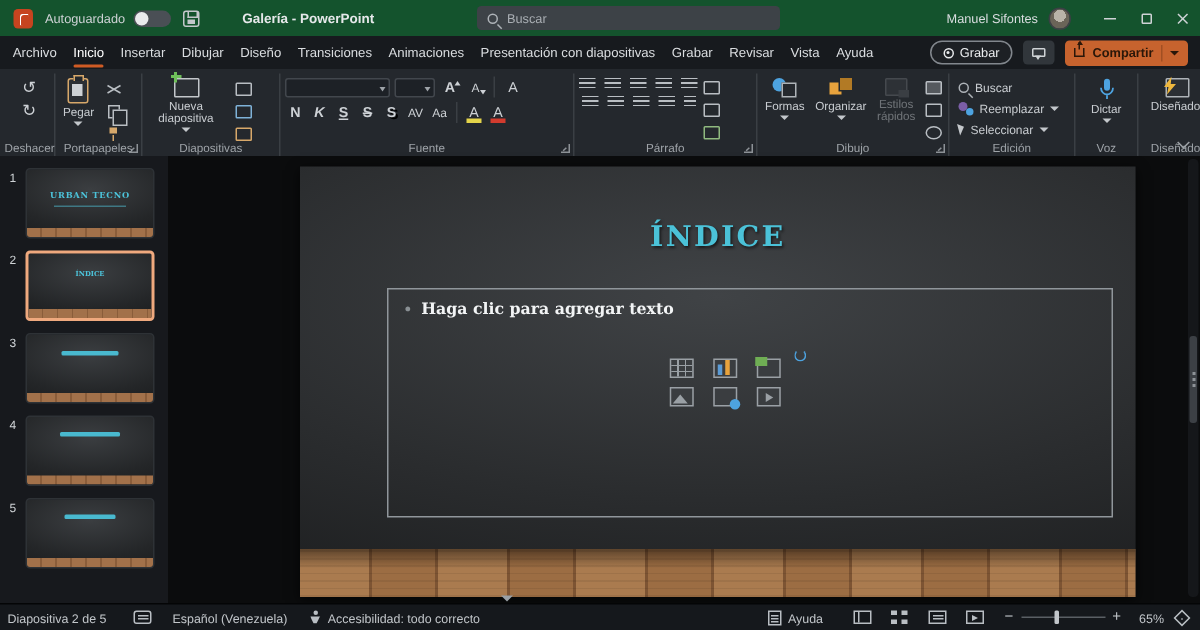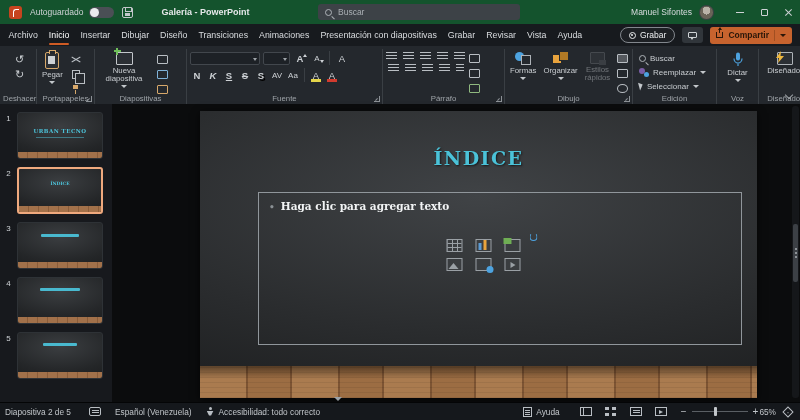--- a/index.html
+++ b/index.html
@@ -548,15 +548,15 @@
   </span>
   <span class="view-ic vi-normal sp" style="margin-left:20px"></span>
   <span class="view-ic vi-sorter sp" style="margin-left:13px"></span>
   <span class="view-ic vi-read sp" style="margin-left:13px"></span>
   <span class="view-ic vi-show sp" style="margin-left:13px"></span>
   <span class="zoom-sign sp" style="margin-left:14px">−</span>
   <span class="zoom-track sp" style="margin-left:5px">
     <span class="zoom-knob"></span>
   </span>
   <span class="zoom-sign sp" style="margin-left:5px">+</span>
-  <span class="sb-item sp" style="margin-left:1px">65%</span>
+  <span class="sb-item sp" style="margin-left:12px">65%</span>
   <span class="fit-ic sp" style="margin-left:8px;margin-right:8px"></span>
 </div>
 
 </body></html>

